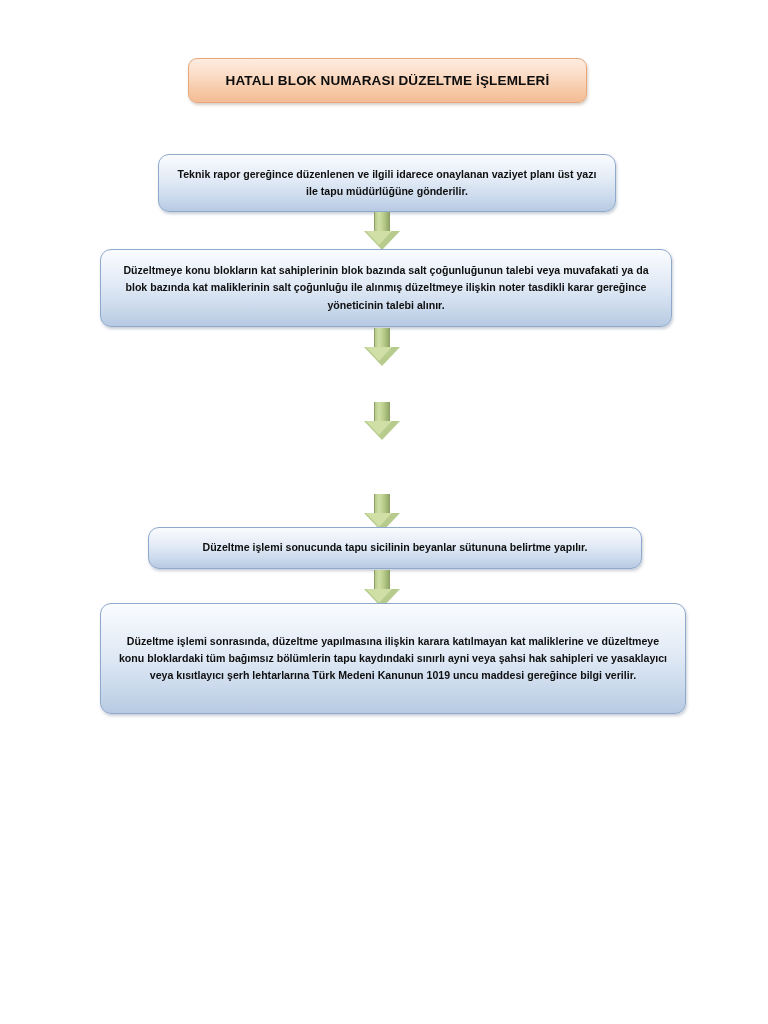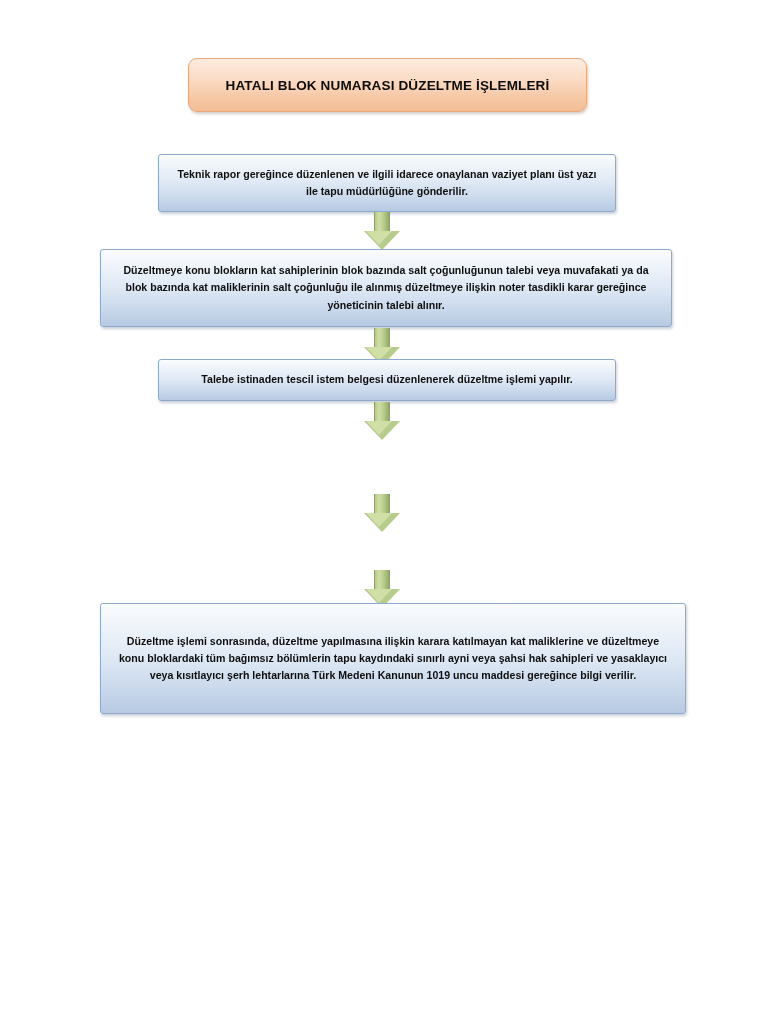--- a/index.html
+++ b/index.html
@@ -24,21 +24,21 @@
     height: 1024px;
     background: #ffffff;
   }
 
   
   #title-banner {
     position: absolute;
     left: 188px;
     top: 58px;
     width: 399px;
-    height: 54px;
+    height: 45px;
     border-radius: 9px;
     border: 1px solid #e8a87a;
     background: linear-gradient(to bottom,
         #fdece0 0%,
         #fbdcc6 38%,
         #f6c9a7 72%,
         #f3bd96 100%);
     box-shadow: 1px 2px 3px rgba(120, 90, 70, 0.30);
     display: flex;
     align-items: center;
@@ -50,21 +50,21 @@
     font-weight: bold;
     color: #0d0d0d;
     letter-spacing: 0.15px;
     text-align: center;
     white-space: nowrap;
   }
 
   
   .flow-box {
     position: absolute;
-    border-radius: 3px;
+    border-radius: 11px;
     border: 1px solid #8fa9cc;
     background: linear-gradient(to bottom,
         #fafcfe 0%,
         #eef3fa 22%,
         #dde7f4 52%,
         #c6d6ea 82%,
         #b7cae2 100%);
     box-shadow: 1px 2px 3px rgba(110, 125, 150, 0.38);
     display: flex;
     align-items: center;
@@ -158,37 +158,37 @@
   <div class="flow-box" id="flow-box-2">
     <span class="box-text">Düzeltmeye konu blokların kat sahiplerinin blok bazında salt çoğunluğunun talebi veya muvafakati ya da blok bazında kat maliklerinin salt çoğunluğu ile alınmış düzeltmeye ilişkin noter tasdikli karar gereğince yöneticinin talebi alınır.</span>
   </div>
 
   <div class="flow-arrow" id="flow-arrow-2">
     <div class="arrow-shaft"></div>
     <div class="arrow-head"></div>
     <div class="arrow-head-hi"></div>
   </div>
 
-  <div class="flow-box" id="flow-box-3">
-    <span class="box-text">Talebe istinaden tescil istem belgesi düzenlenerek düzeltme işlemi yapılır.</span>
-  </div>
 
   <div class="flow-arrow" id="flow-arrow-3">
     <div class="arrow-shaft"></div>
     <div class="arrow-head"></div>
     <div class="arrow-head-hi"></div>
   </div>
 
 
   <div class="flow-arrow" id="flow-arrow-4">
     <div class="arrow-shaft"></div>
     <div class="arrow-head"></div>
     <div class="arrow-head-hi"></div>
   </div>
 
+  <div class="flow-box" id="flow-box-5">
+    <span class="box-text">Düzeltme işlemi sonucunda tapu sicilinin beyanlar sütununa belirtme yapılır.</span>
+  </div>
 
   <div class="flow-arrow" id="flow-arrow-5">
     <div class="arrow-shaft"></div>
     <div class="arrow-head"></div>
     <div class="arrow-head-hi"></div>
   </div>
 
   <div class="flow-box" id="flow-box-6">
     <span class="box-text">Düzeltme işlemi sonrasında, düzeltme yapılmasına ilişkin karara katılmayan kat maliklerine ve düzeltmeye konu bloklardaki tüm bağımsız bölümlerin tapu kaydındaki sınırlı ayni veya şahsi hak sahipleri ve yasaklayıcı veya kısıtlayıcı şerh lehtarlarına Türk Medeni Kanunun 1019 uncu maddesi gereğince bilgi verilir.</span>
   </div>

